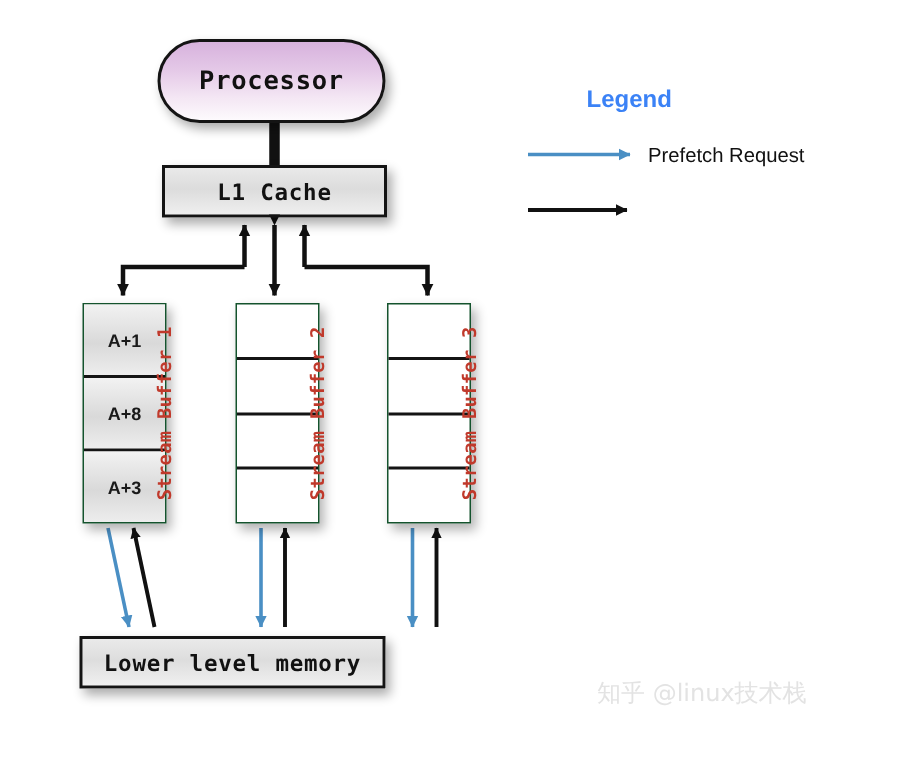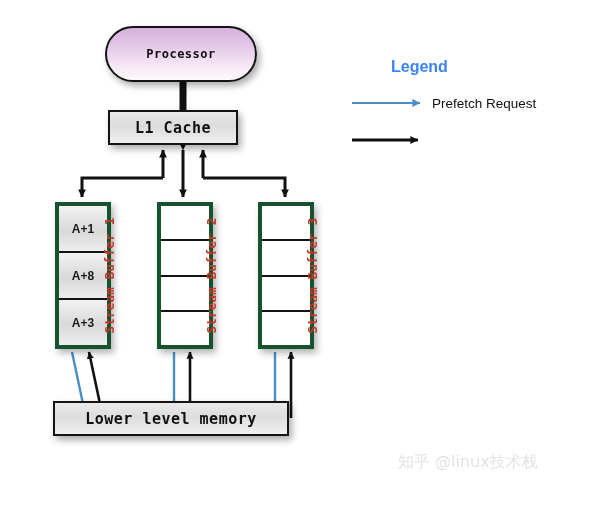--- a/index.html
+++ b/index.html
@@ -38,53 +38,53 @@
     color: #111111;
     letter-spacing: 0.5px;
   }
 
   #processor {
     left: 105px;
     top: 26px;
     width: 152px;
     height: 56px;
     border-radius: 28px;
-    font-size: 12px;
+    font-size: 17px;
     background: linear-gradient(180deg, #d7b2dd 0%, #e4c8e7 35%, #f4e7f4 72%, #fdfafd 100%);
     box-shadow: 3px 4px 7px rgba(0,0,0,0.33);
   }
 
   #l1cache {
     left: 108px;
     top: 110px;
-    width: 130px;
+    width: 150px;
     height: 35px;
     font-size: 15px;
     background: linear-gradient(180deg, #e9e9e9 0%, #dcdcdc 45%, #efefef 100%);
     box-shadow: 3px 4px 7px rgba(0,0,0,0.33);
   }
 
   #lowermem {
     left: 53px;
-    top: 401px;
-    width: 236px;
+    top: 424px;
+    width: 204px;
     height: 35px;
     font-size: 15px;
     background: linear-gradient(180deg, #eaeaea 0%, #dddddd 45%, #f0f0f0 100%);
     box-shadow: 3px 4px 7px rgba(0,0,0,0.33);
   }
 
   
   .buffer {
     position: absolute;
     box-sizing: border-box;
     width: 56px;
     height: 147px;
     top: 202px;
-    border: 4px solid #14532d;
+    border: 1px solid #14532d;
     display: flex;
     flex-direction: column;
     background: #ffffff;
     box-shadow: 3px 4px 7px rgba(0,0,0,0.30);
   }
   .buffer .cell {
     box-sizing: border-box;
     flex: 1 1 0;
     border-bottom: 2px solid #141414;
     display: flex;

